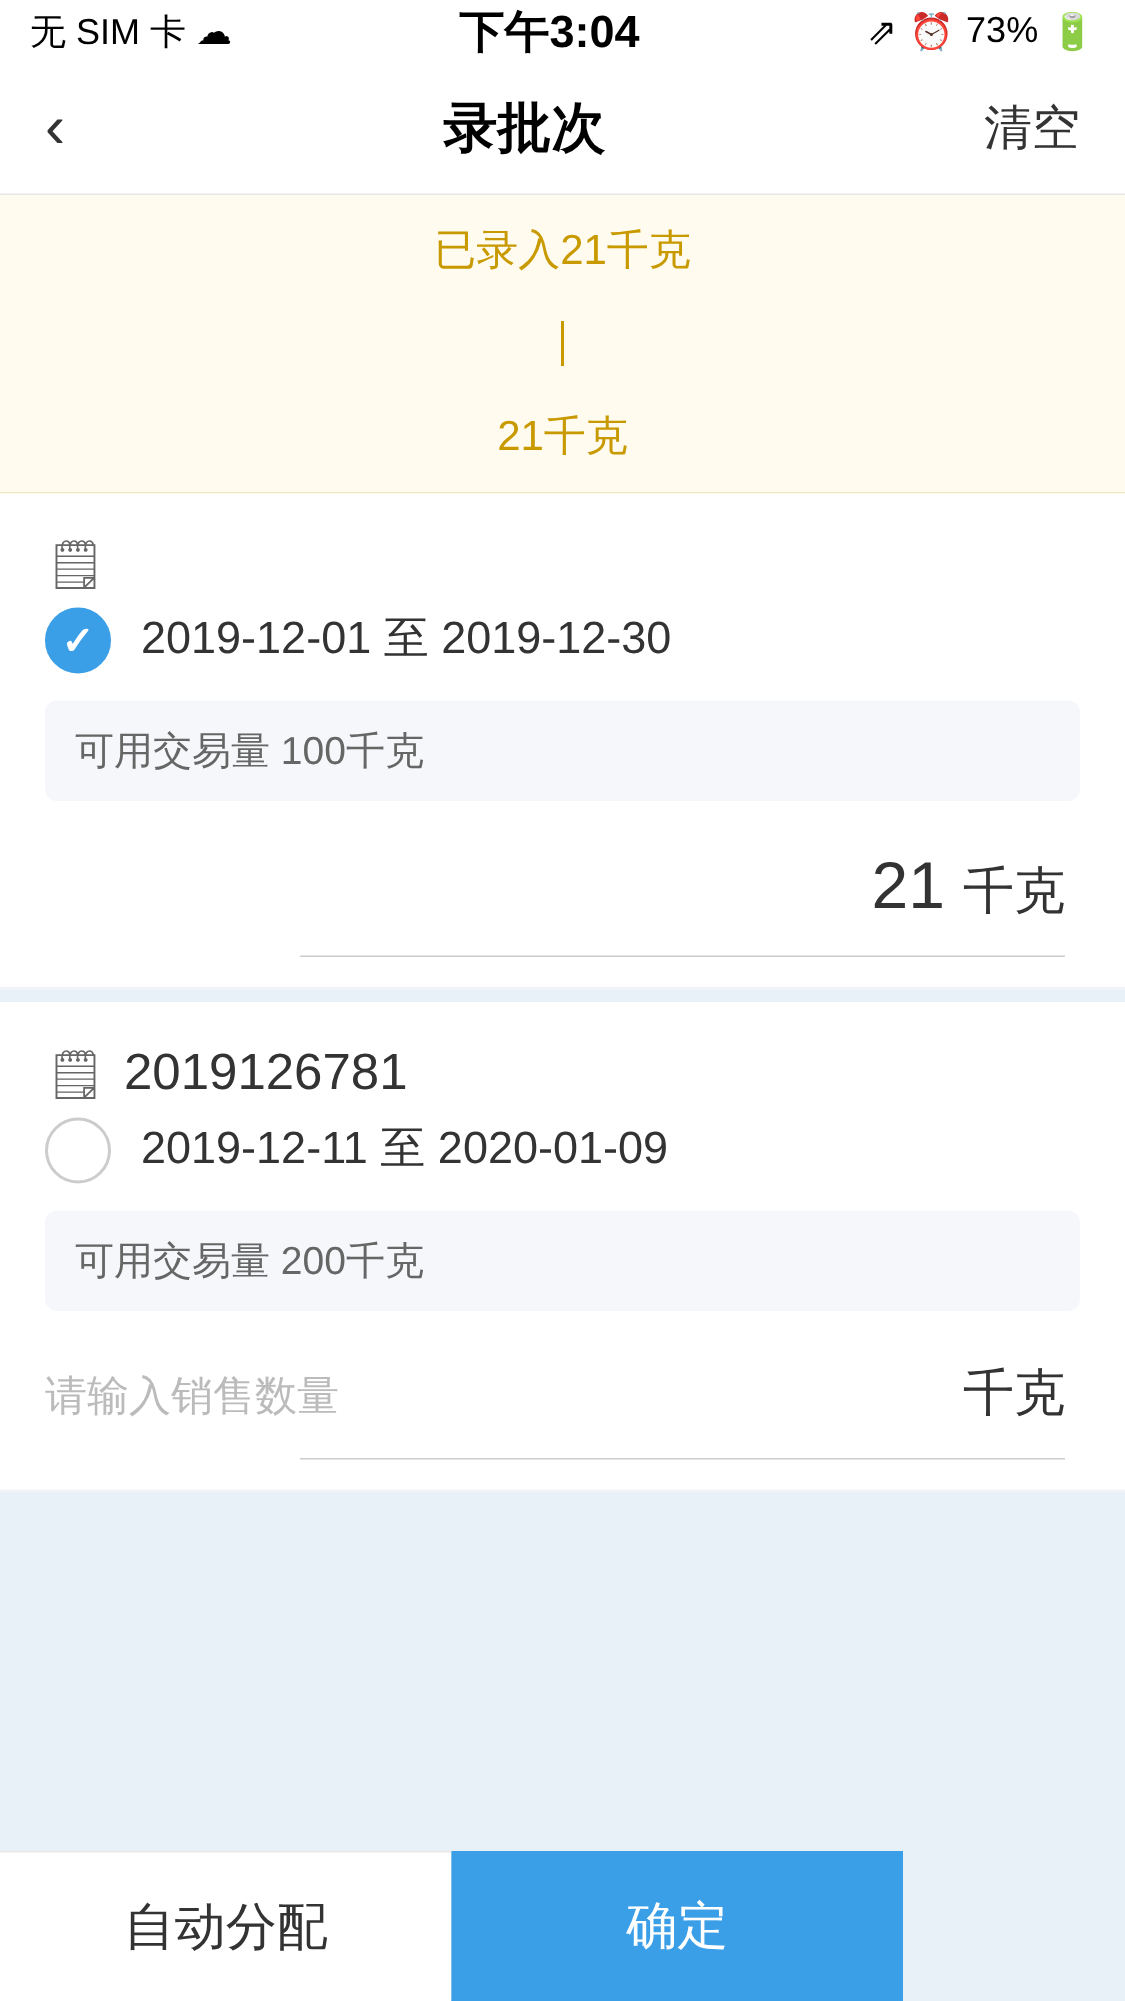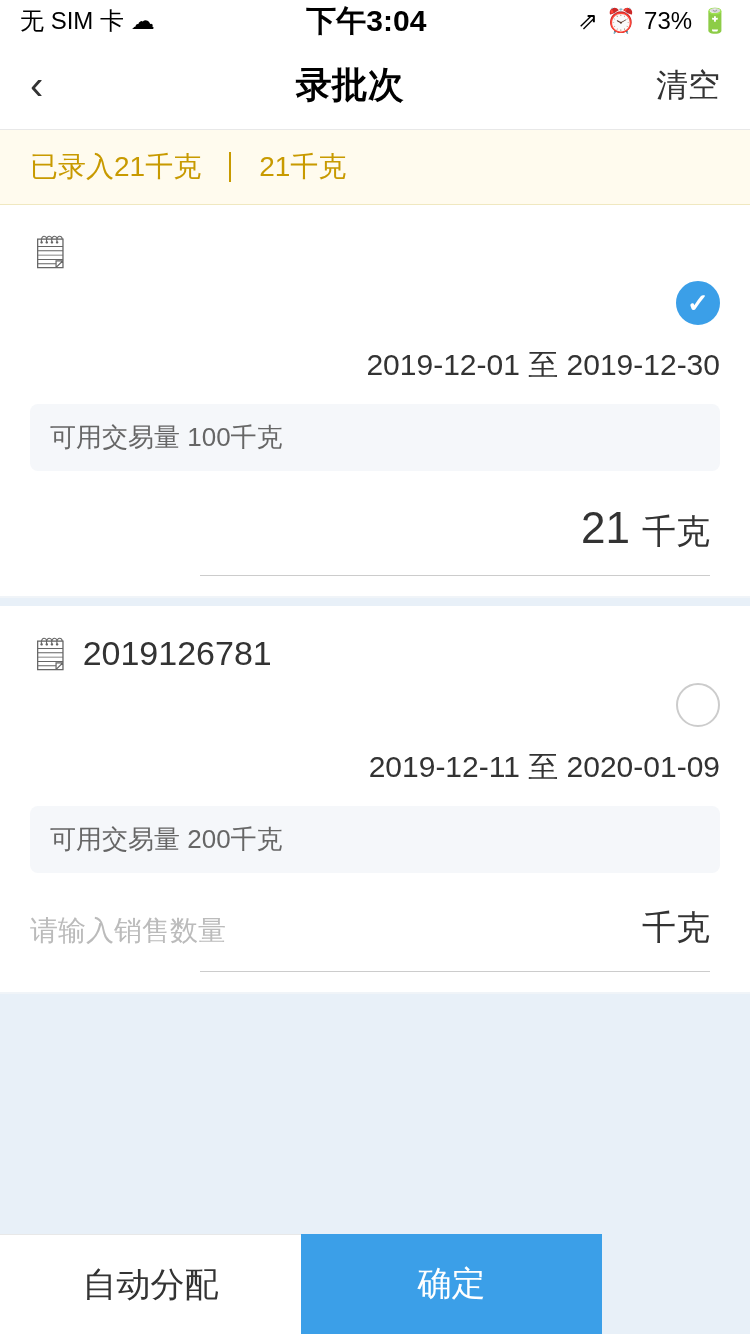--- a/index.html
+++ b/index.html
@@ -64,25 +64,26 @@
     }
     .nav-action {
       font-size: 32px;
       color: #333;
       cursor: pointer;
     }
 
     
     .summary-banner {
       background: #fffbee;
-      padding: 18px 30px;
+      padding: 18px 20px;
       display: flex;
       align-items: center;
       gap: 28px;
       border-bottom: 1px solid #f0e8c0;
+      flex-direction: column;
     }
     .summary-label {
       font-size: 28px;
       color: #c89a00;
     }
     .summary-divider {
       width: 2px;
       height: 30px;
       background: #c89a00;
     }
@@ -106,24 +107,23 @@
       font-size: 34px;
       color: #333;
       font-weight: 500;
     }
     .doc-icon {
       font-size: 32px;
       color: #666;
     }
     .card-date-row {
       display: flex;
-      align-items: flex-end;
+      align-items: flex-start;
       padding: 0 30px 14px 30px;
       gap: 20px;
-      flex-direction: column;
     }
     .radio-circle {
       width: 44px;
       height: 44px;
       border-radius: 50%;
       border: 2px solid #ccc;
       background: #fff;
       flex-shrink: 0;
     }
     .radio-circle.checked {

